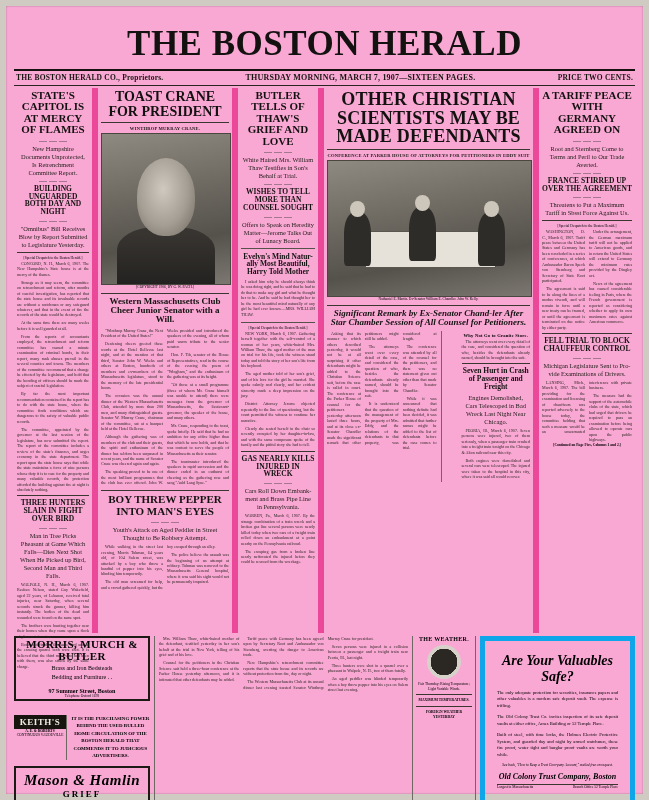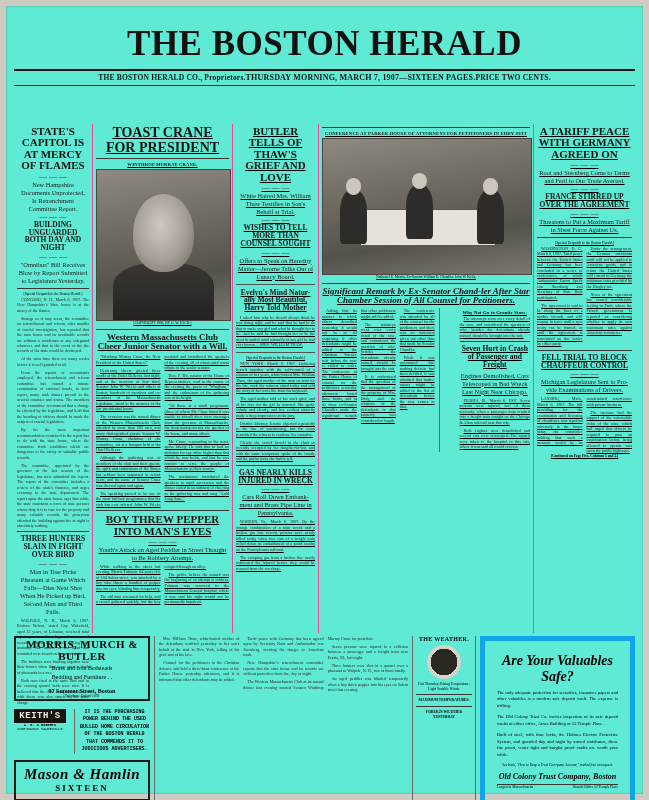--- a/index.html
+++ b/index.html
@@ -16,21 +16,21 @@
     height: 800px;
     background: #cfcac2;
     overflow: hidden;
   }
   .sheet {
     position: absolute;
     left: 6px;
     top: 6px;
     width: 637px;
     height: 788px;
-    background: #5eead4;
+    background: #f9a8d4;
     box-shadow: 0 0 2px rgba(0,0,0,.35) inset;
   }
   .inner {
     position: absolute;
     left: 8px;
     top: 6px;
     width: 621px;
     height: 776px;
   }
   
@@ -47,42 +47,41 @@
   .rule-thick {
     border-top: 2px solid #15120f;
     margin-top: 8px;
   }
   .rule-thin {
     border-top: 1px solid #2a2520;
     margin-top: 1px;
   }
   .dateline {
     display: flex;
-    justify-content: center;
+    justify-content: space-between;
     align-items: center;
     font-size: 7.5px;
     font-weight: bold;
     letter-spacing: .2px;
     padding: 2px 2px 2px 2px;
     color: #18150f;
   }
   .dateline .mid { font-size: 8px; }
   
   .cols {
     display: flex;
     margin-top: 2px;
     height: 545px;
   }
   .col {
     position: relative;
     padding: 0 3px;
     box-sizing: border-box;
-    margin-top: 36px;
-  }
-  .vrule { border-left: 1px solid #ec4899; text-decoration: underline; }
+  }
+  .vrule { border-left: 6px solid #ec4899; }
   .c1 { width: 78px; }
   .c2 { width: 140px; }
   .c3 { width: 86px; }
   .c4 { width: 215px; }
   .c5 { width: 102px; }
 
   .hl {
     text-align: center;
     font-weight: bold;
     line-height: 1.04;
@@ -347,20 +346,21 @@
           <div class="hl hl-xs">GAS NEARLY KILLS INJURED IN WRECK</div>
           <div class="dash">— — —</div>
           <div class="sub">Cars Roll Down Embank-ment and Brass Pipe Line in Pennsylvania.</div>
           <div class="body">
             <p>WARREN, Pa., March 6, 1907. By the strange combination of a train wreck and a broken gas line several persons were nearly killed today when two cars of a freight train rolled down an embankment at a point nearby on the Pennsylvania railroad.</p>
             <p>The escaping gas from a broken line nearly suffocated the injured before they could be rescued from the wreckage.</p>
           </div>
         </div>
 
         <div class="col c4 vrule">
+          <div class="hl hl-xl">OTHER CHRISTIAN SCIENTISTS MAY BE MADE DEFENDANTS</div>
           <div class="sectionrule"></div>
           <div class="capline">CONFERENCE AT PARKER HOUSE OF ATTORNEYS FOR PETITIONERS IN EDDY SUIT</div>
           <div class="photo groupphoto">
             <div class="tbl"></div>
             <div class="fig" style="left:8%"></div>
             <div class="fig" style="left:40%;bottom:26%"></div>
             <div class="fig" style="left:74%"></div>
           </div>
           <div class="tiny center">Nathaniel E. Martin.          Ex-Senator William E. Chandler.          John W. Kelly.</div>
           <div class="sectionrule"></div>
@@ -422,33 +422,33 @@
       <div class="lower">
 
         <div style="width:140px;padding-right:4px;box-sizing:border-box;">
           <div class="adbox">
             <div class="ad-title">MORRIS, MURCH &amp; BUTLER</div>
             <div class="ad-sub">Brass and Iron Bedsteads</div>
             <div class="ad-sub">Bedding and Furniture .  .</div>
             <div class="ad-sub bold" style="margin-top:8px">97 Summer Street, Boston</div>
             <div class="tiny">Telephone Oxford 1678</div>
           </div>
-          <div style="display:flex;margin-top:8px;gap:8px;font-family:Liberation Mono, monospace;">
+          <div style="display:flex;margin-top:14px;gap:0;">
             <div style="width:52px;">
               <div class="keiths">KEITH'S</div>
               <div class="tiny center bold">A. E. &amp; ROBERTS</div>
               <div class="tiny center">CONTINUOUS VAUDEVILLE</div>
             </div>
             <div style="flex:1;border-left:1px solid #6d6862;padding-left:4px;">
               <div class="center bold" style="font-size:5px;line-height:1.5">IT IS THE PURCHASING POWER BEHIND THE USED BULLED HOME CIRCULATION OF THE BOSTON HERALD THAT COMMENDS IT TO JUDICIOUS ADVERTISERS.</div>
             </div>
           </div>
           <div class="mh-box" style="margin-top:6px">
             <div class="script">Mason &amp; Hamlin</div>
-            <div class="ad-title" style="font-size:9px;letter-spacing:2px">SIXTEEN</div>
+            <div class="ad-title" style="font-size:9px;letter-spacing:2px">GRIEF</div>
 
           </div>
         </div>
 
         <div style="flex:1;padding:0 4px;border-left:1px solid #6d6862;border-right:1px solid #6d6862;box-sizing:border-box;">
           <div class="body three-col">
             <p>Mrs. William Thaw, white-haired mother of the defendant, testified yesterday in her son's behalf at the trial in New York, telling of his grief and of his love.</p>
             <p>Counsel for the petitioners in the Christian Science suit held a three-hour conference at the Parker House yesterday afternoon, and it is intimated that other defendants may be added.</p>
             <p>Tariff peace with Germany has been agreed upon by Secretary Root and Ambassador von Sternberg, averting the danger to American trade.</p>
             <p>New Hampshire's retrenchment committee reports that the state house and its records are without protection from fire, day or night.</p>

